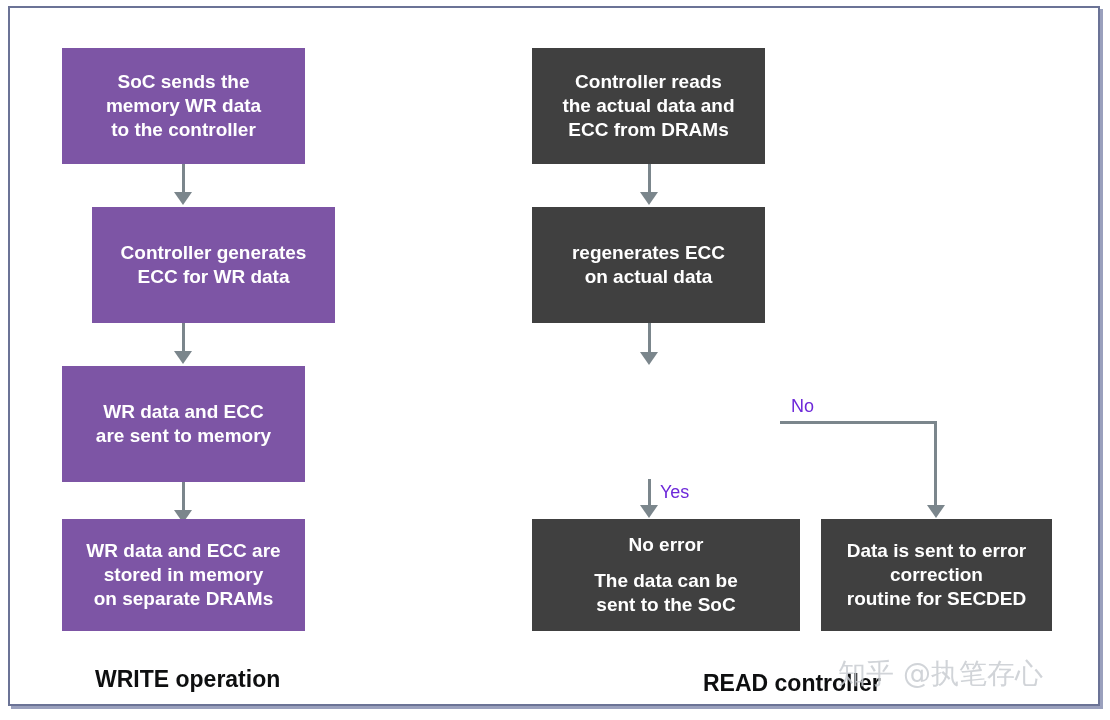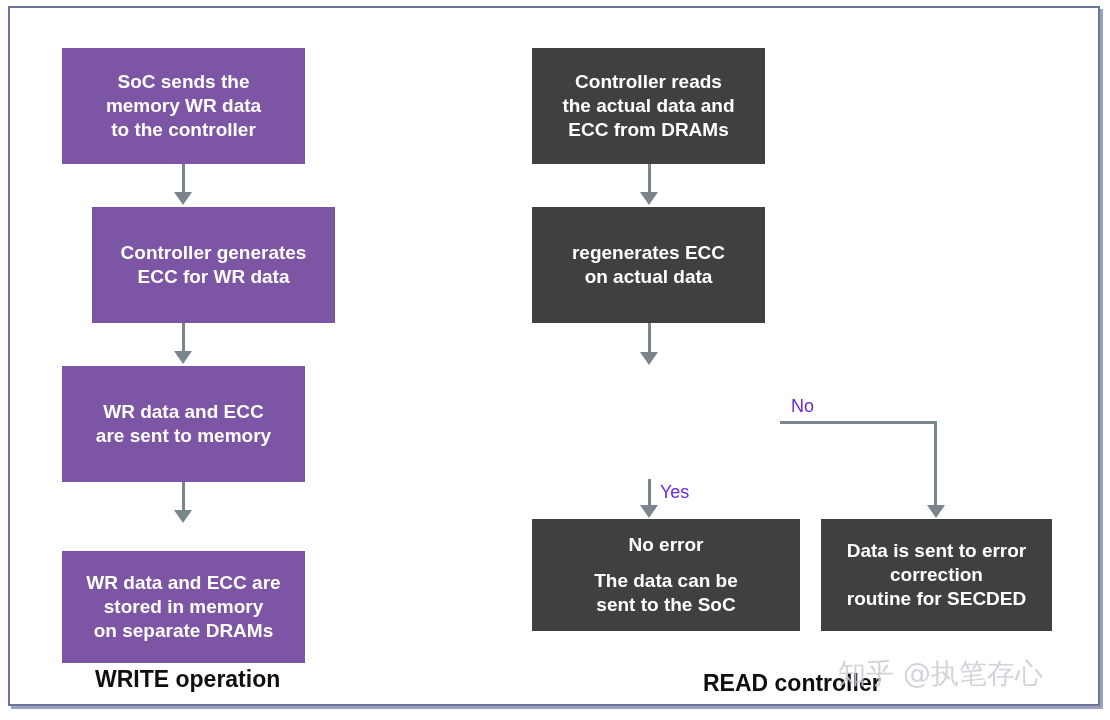--- a/index.html
+++ b/index.html
@@ -172,21 +172,21 @@
   <div class="node node-purple" style="left:62px; top:366px; width:243px; height:116px;">
     <span class="lines">
       <span class="line">WR data and ECC</span>
       <span class="line">are sent to memory</span>
     </span>
   </div>
 
   <div class="conn-line-v" style="left:182px; top:482px; height:33px;"></div>
   <div class="arrowhead" style="left:174px; top:510px;"></div>
 
-  <div class="node node-purple" style="left:62px; top:519px; width:243px; height:112px;margin-top:32px;">
+  <div class="node node-purple" style="left:62px; top:519px; width:243px; height:112px;">
     <span class="lines">
       <span class="line">WR data and ECC are</span>
       <span class="line">stored in memory</span>
       <span class="line">on separate DRAMs</span>
     </span>
   </div>
 
   <div class="caption" style="left:95px; top:666px;">WRITE operation</div>
 
   <div class="node node-blue" style="left:532px; top:48px; width:233px; height:116px;">

